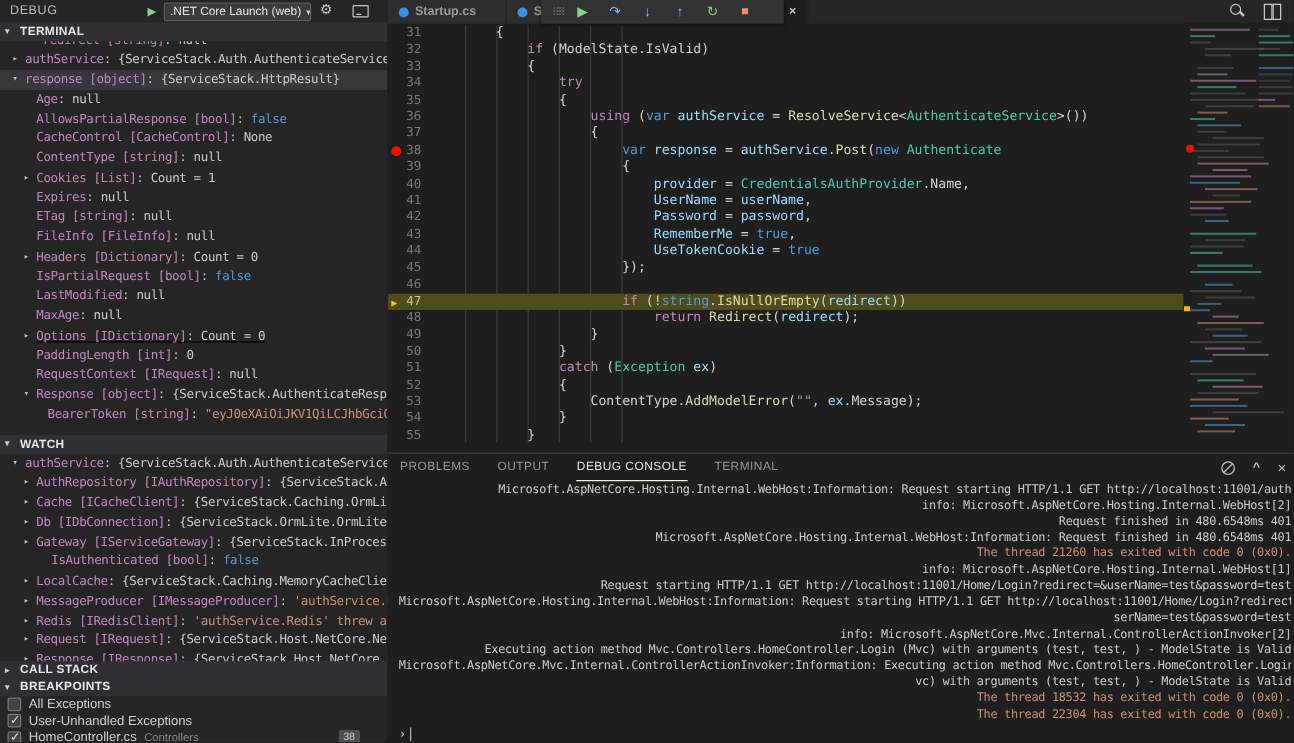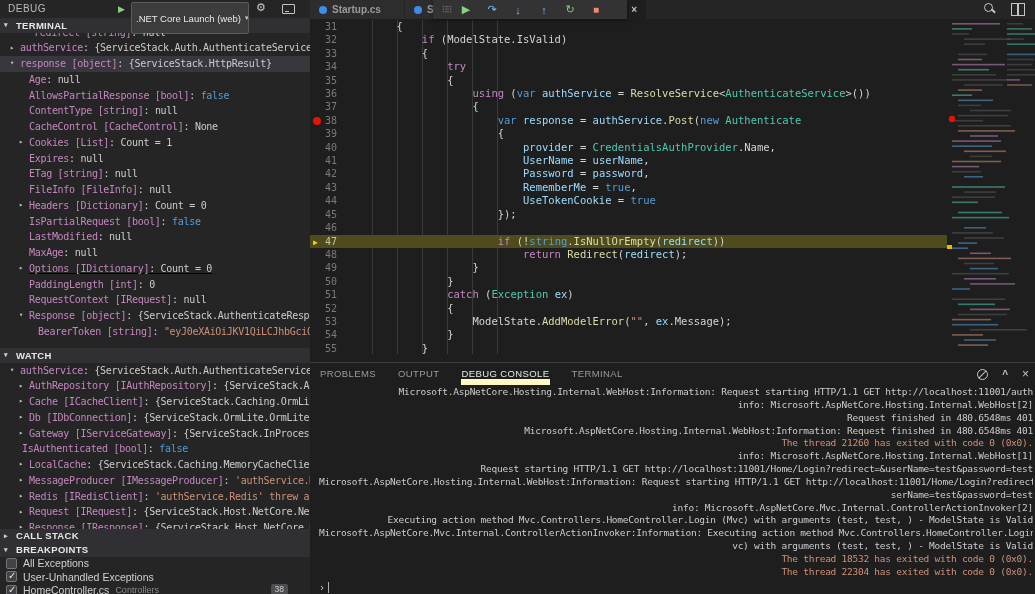--- a/index.html
+++ b/index.html
@@ -5,21 +5,21 @@
   * { margin:0; padding:0; box-sizing:border-box; }
   html,body { width:1035px; height:594px; overflow:hidden; background:#1e1e1e;
               font-family:"Liberation Sans", sans-serif; }
 
   
   .sidebar { position:absolute; left:0; top:0; width:310px; height:594px;
              background:#252526; display:flex; flex-direction:column; overflow:hidden; }
   .side-top { height:19px; display:flex; align-items:center; padding-left:8px; position:relative; }
   .side-title { font-size:10px; letter-spacing:.5px; color:#bcbcbc; }
   .dbg-start { position:absolute; left:118px; color:#89d185; font-size:9px; cursor:pointer; }
-  .launch-box { position:absolute; left:131px; top:2px; width:118px; height:32px; background:#3c3c3c;
+  .launch-box { position:absolute; left:131px; top:2px; width:118px; height:15px; background:#3c3c3c;
                 border:1px solid #5a5a5a; border-radius:2px; color:#e8e8e8; font-size:9.5px;
                 display:flex; align-items:center; padding:0 4px; white-space:nowrap; overflow:hidden; }
   .launch-box .dd { margin-left:4px; font-size:7px; color:#cccccc; }
   .gear { position:absolute; left:256px; top:1px; color:#c5c5c5; font-size:11px; cursor:pointer; }
   .console-toggle { position:absolute; left:282px; top:4px; width:13px; height:10px;
                     border:1px solid #c5c5c5; border-radius:1px; cursor:pointer; }
   .console-toggle:after { content:""; position:absolute; left:2px; bottom:1px; width:4px; height:1px; background:#c5c5c5; }
 
   .sec-head { background:#31313a; background:#303034; color:#e7e7e7; font-size:9.5px; font-weight:bold;
               letter-spacing:.3px; display:flex; align-items:center; padding-left:4px; flex:none; cursor:pointer; }
@@ -92,21 +92,21 @@
   .c-fn{color:#dcdcaa;} .c-id{color:#9cdcfe;} .c-st{color:#ce9178;}
 
   .minimap { position:absolute; right:0; top:19px; width:88px; bottom:0; background:#1e1e1e; overflow:hidden; }
 
   
   .panel { position:absolute; left:310px; top:362px; width:725px; height:232px; background:#1e1e1e;
            border-top:1px solid #3c3c3c; }
   .ptabs { height:22px; display:flex; align-items:center; padding-left:10px; position:relative; }
   .ptab { font-size:9.5px; letter-spacing:.4px; color:#9a9a9a; margin-right:22px; height:22px;
           line-height:22px; cursor:pointer; }
-  .ptab.active { color:#e7e7e7; border-bottom:6px solid #fef9c3; }
+  .ptab.active { color:#e7e7e7; border-bottom:1px solid #fef9c3; }
   .pt-actions { position:absolute; right:6px; top:0; height:22px; display:flex; align-items:center; gap:14px; }
   .pa { color:#c5c5c5; cursor:pointer; position:relative; }
   .pa-clear { width:11px; height:11px; border:1.3px solid #c5c5c5; border-radius:50%; }
   .pa-clear:after { content:""; position:absolute; left:-1px; top:4px; width:11px; height:1.3px;
                     background:#c5c5c5; transform:rotate(-45deg); }
   .pa-chev { font-size:10px; font-weight:bold; }
   .pa-close { font-size:12px; }
 
   .console { position:absolute; left:0; top:23px; right:2px; bottom:14px; overflow:hidden;
              font-family:"DejaVu Sans Mono", monospace; font-size:9.5px; letter-spacing:-0.25px;
@@ -135,22 +135,22 @@
   <div class="sec-head h15">
     <span class="tri">▾</span>
     <span>TERMINAL</span>
   </div>
   <div class="rows" id="variables-rows">
       <div class="trow cliptop" style="padding-left: 24px;"><span class="tri2"></span><span class="vname">redirect [string]</span><span class="vsep">: </span><span class="vval plain">null</span></div>
       <div class="trow" style="padding-left: 10px;"><span class="tri2">▸</span><span class="vname">authService</span><span class="vsep">: </span><span class="vval plain">{ServiceStack.Auth.AuthenticateService}</span></div>
       <div class="trow sel" style="padding-left: 10px;"><span class="tri2">▾</span><span class="vname">response [object]</span><span class="vsep">: </span><span class="vval plain">{ServiceStack.HttpResult}</span></div>
       <div class="trow" style="padding-left: 19px;"><span class="tri2"></span><span class="vname">Age</span><span class="vsep">: </span><span class="vval plain">null</span></div>
       <div class="trow" style="padding-left: 19px;"><span class="tri2"></span><span class="vname">AllowsPartialResponse [bool]</span><span class="vsep">: </span><span class="vval bool">false</span></div>
+      <div class="trow" style="padding-left: 19px;"><span class="tri2"></span><span class="vname">CacheControl [CacheControl]</span><span class="vsep">: </span><span class="vval plain">None</span></div>
       <div class="trow" style="padding-left: 19px;"><span class="tri2"></span><span class="vname">ContentType [string]</span><span class="vsep">: </span><span class="vval plain">null</span></div>
-      <div class="trow" style="padding-left: 19px;"><span class="tri2"></span><span class="vname">CacheControl [CacheControl]</span><span class="vsep">: </span><span class="vval plain">None</span></div>
       <div class="trow" style="padding-left: 19px;"><span class="tri2">▸</span><span class="vname">Cookies [List]</span><span class="vsep">: </span><span class="vval plain">Count = 1</span></div>
       <div class="trow" style="padding-left: 19px;"><span class="tri2"></span><span class="vname">Expires</span><span class="vsep">: </span><span class="vval plain">null</span></div>
       <div class="trow" style="padding-left: 19px;"><span class="tri2"></span><span class="vname">ETag [string]</span><span class="vsep">: </span><span class="vval plain">null</span></div>
       <div class="trow" style="padding-left: 19px;"><span class="tri2"></span><span class="vname">FileInfo [FileInfo]</span><span class="vsep">: </span><span class="vval plain">null</span></div>
       <div class="trow" style="padding-left: 19px;"><span class="tri2">▸</span><span class="vname">Headers [Dictionary]</span><span class="vsep">: </span><span class="vval plain">Count = 0</span></div>
       <div class="trow" style="padding-left: 19px;"><span class="tri2"></span><span class="vname">IsPartialRequest [bool]</span><span class="vsep">: </span><span class="vval bool">false</span></div>
       <div class="trow" style="padding-left: 19px;"><span class="tri2"></span><span class="vname">LastModified</span><span class="vsep">: </span><span class="vval plain">null</span></div>
       <div class="trow" style="padding-left: 19px;"><span class="tri2"></span><span class="vname">MaxAge</span><span class="vsep">: </span><span class="vval plain">null</span></div>
       <div class="trow" style="padding-left: 19px; text-decoration: underline;"><span class="tri2">▸</span><span class="vname">Options [IDictionary]</span><span class="vsep">: </span><span class="vval plain">Count = 0</span></div>
       <div class="trow" style="padding-left: 19px;"><span class="tri2"></span><span class="vname">PaddingLength [int]</span><span class="vsep">: </span><span class="vval plain">0</span></div>
@@ -162,21 +162,21 @@
   <div class="sec-head h15">
     <span class="tri">▾</span>
     <span>WATCH</span>
   </div>
   <div class="rows" id="watch-rows">
       <div class="trow" style="padding-left: 10px;"><span class="tri2">▾</span><span class="vname">authService</span><span class="vsep">: </span><span class="vval plain">{ServiceStack.Auth.AuthenticateService}</span></div>
       <div class="trow" style="padding-left: 19px;"><span class="tri2">▸</span><span class="vname">AuthRepository [IAuthRepository]</span><span class="vsep">: </span><span class="vval plain">{ServiceStack.Auth.Or</span></div>
       <div class="trow" style="padding-left: 19px;"><span class="tri2">▸</span><span class="vname">Cache [ICacheClient]</span><span class="vsep">: </span><span class="vval plain">{ServiceStack.Caching.OrmLiteCach</span></div>
       <div class="trow" style="padding-left: 19px;"><span class="tri2">▸</span><span class="vname">Db [IDbConnection]</span><span class="vsep">: </span><span class="vval plain">{ServiceStack.OrmLite.OrmLiteConnec</span></div>
       <div class="trow" style="padding-left: 19px;"><span class="tri2">▸</span><span class="vname">Gateway [IServiceGateway]</span><span class="vsep">: </span><span class="vval plain">{ServiceStack.InProcessServi</span></div>
-      <div class="trow" style="padding-left: 12px;"><span class="tri2"></span><span class="vname">IsAuthenticated [bool]</span><span class="vsep">: </span><span class="vval bool">false</span></div>
+      <div class="trow" style="padding-left: 31px;"><span class="tri2"></span><span class="vname">IsAuthenticated [bool]</span><span class="vsep">: </span><span class="vval bool">false</span></div>
       <div class="trow" style="padding-left: 19px;"><span class="tri2">▸</span><span class="vname">LocalCache</span><span class="vsep">: </span><span class="vval plain">{ServiceStack.Caching.MemoryCacheClient}</span></div>
       <div class="trow" style="padding-left: 19px;"><span class="tri2">▸</span><span class="vname">MessageProducer [IMessageProducer]</span><span class="vsep">: </span><span class="vval str">'authService.Messag</span></div>
       <div class="trow" style="padding-left: 19px;"><span class="tri2">▸</span><span class="vname">Redis [IRedisClient]</span><span class="vsep">: </span><span class="vval str">'authService.Redis' threw an exce</span></div>
       <div class="trow" style="padding-left: 19px;"><span class="tri2">▸</span><span class="vname">Request [IRequest]</span><span class="vsep">: </span><span class="vval plain">{ServiceStack.Host.NetCore.NetCoreR</span></div>
       <div class="trow" style="padding-left: 19px;"><span class="tri2">▸</span><span class="vname">Response [IResponse]</span><span class="vsep">: </span><span class="vval plain">{ServiceStack.Host.NetCore.NetCor</span></div>
     </div>
 
   <div class="sec-head h14">
     <span class="tri">▸</span>
     <span>CALL STACK</span>
@@ -260,21 +260,21 @@
       <div class="cline"><span class="gut">43</span><span class="ct"><span class="c-p">                            </span><span class="c-id">RememberMe</span><span class="c-p"> = </span><span class="c-k2">true</span><span class="c-p">,</span></span></div>
       <div class="cline"><span class="gut">44</span><span class="ct"><span class="c-p">                            </span><span class="c-id">UseTokenCookie</span><span class="c-p"> = </span><span class="c-k2">true</span></span></div>
       <div class="cline"><span class="gut">45</span><span class="ct"><span class="c-p">                        });</span></span></div>
       <div class="cline"><span class="gut">46</span><span class="ct"></span></div>
       <div class="cline cur"><span class="gut">47<span class="curarrow">▶</span></span><span class="ct"><span class="c-p">                        </span><span class="c-k1">if</span><span class="c-p"> (!</span><span class="c-k2">string</span><span class="c-p">.</span><span class="c-fn">IsNullOrEmpty</span><span class="c-p">(</span><span class="c-id">redirect</span><span class="c-p">))</span></span></div>
       <div class="cline"><span class="gut">48</span><span class="ct"><span class="c-p">                            </span><span class="c-k1">return</span><span class="c-p"> </span><span class="c-fn">Redirect</span><span class="c-p">(</span><span class="c-id">redirect</span><span class="c-p">);</span></span></div>
       <div class="cline"><span class="gut">49</span><span class="ct"><span class="c-p">                    }</span></span></div>
       <div class="cline"><span class="gut">50</span><span class="ct"><span class="c-p">                }</span></span></div>
       <div class="cline"><span class="gut">51</span><span class="ct"><span class="c-p">                </span><span class="c-k1">catch</span><span class="c-p"> (</span><span class="c-ty">Exception</span><span class="c-p"> </span><span class="c-id">ex</span><span class="c-p">)</span></span></div>
       <div class="cline"><span class="gut">52</span><span class="ct"><span class="c-p">                {</span></span></div>
-      <div class="cline"><span class="gut">53</span><span class="ct"><span class="c-p">                    ModelState.</span><span class="c-fn">AddModelError</span><span class="c-p">(</span><span class="c-st">""</span><span class="c-p">, </span><span class="c-id">ex</span><span class="c-p">.Message);</span></span></div>
+      <div class="cline"><span class="gut">53</span><span class="ct"><span class="c-p">                    ContentType.</span><span class="c-fn">AddModelError</span><span class="c-p">(</span><span class="c-st">""</span><span class="c-p">, </span><span class="c-id">ex</span><span class="c-p">.Message);</span></span></div>
       <div class="cline"><span class="gut">54</span><span class="ct"><span class="c-p">                }</span></span></div>
       <div class="cline"><span class="gut">55</span><span class="ct"><span class="c-p">            }</span></span></div>
     </div>
 
   <div class="minimap">
     <svg id="mmsvg" width="88" height="343" xmlns="http://www.w3.org/2000/svg">
         <rect x="5" y="4.0" width="48" height="1.6" fill="#c586c0" opacity="0.55"></rect>
         <rect x="60" y="4.0" width="16" height="1.6" fill="#5a5a5a" opacity="0.5"></rect>
         <rect x="5" y="9.1" width="20" height="1.6" fill="#4ec9b0" opacity="0.55"></rect>
         <rect x="60" y="9.1" width="25" height="1.6" fill="#4ec9b0" opacity="0.5"></rect>

